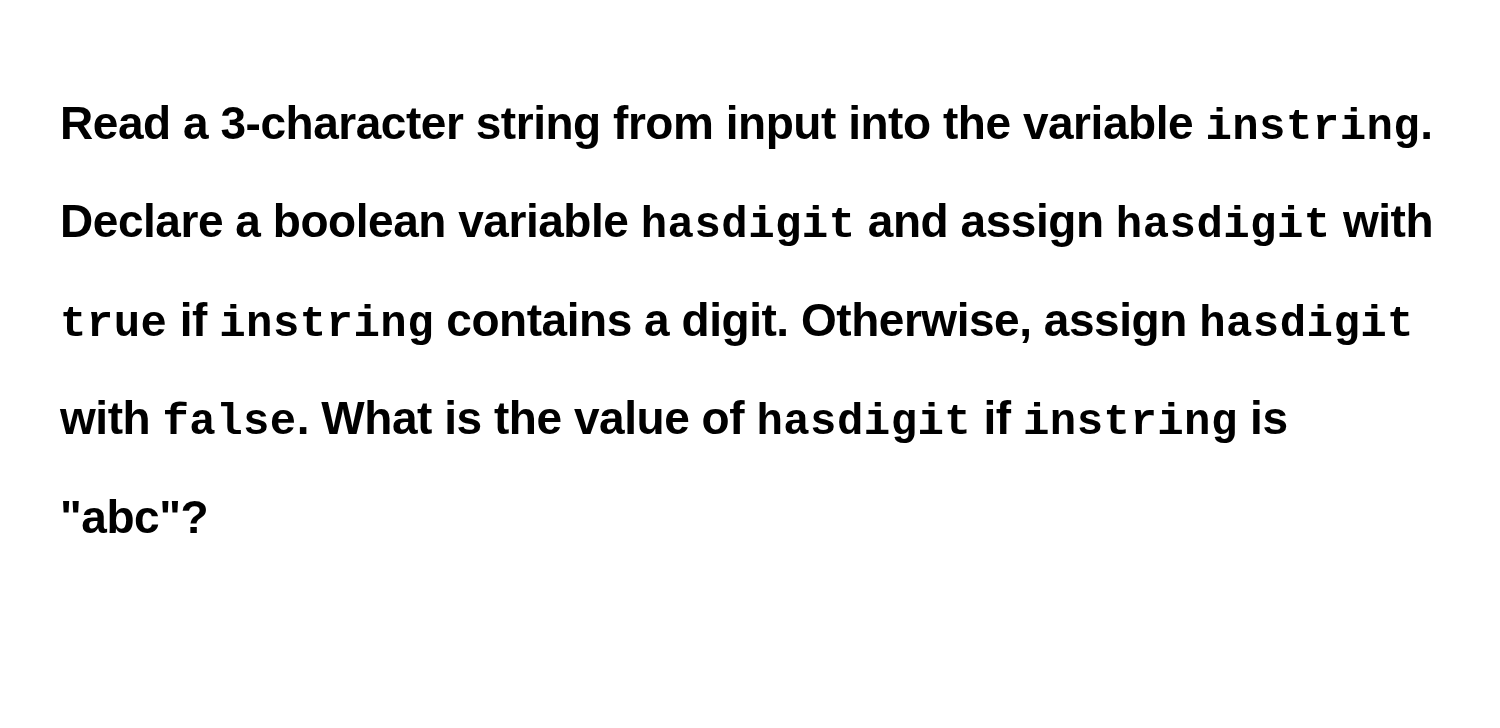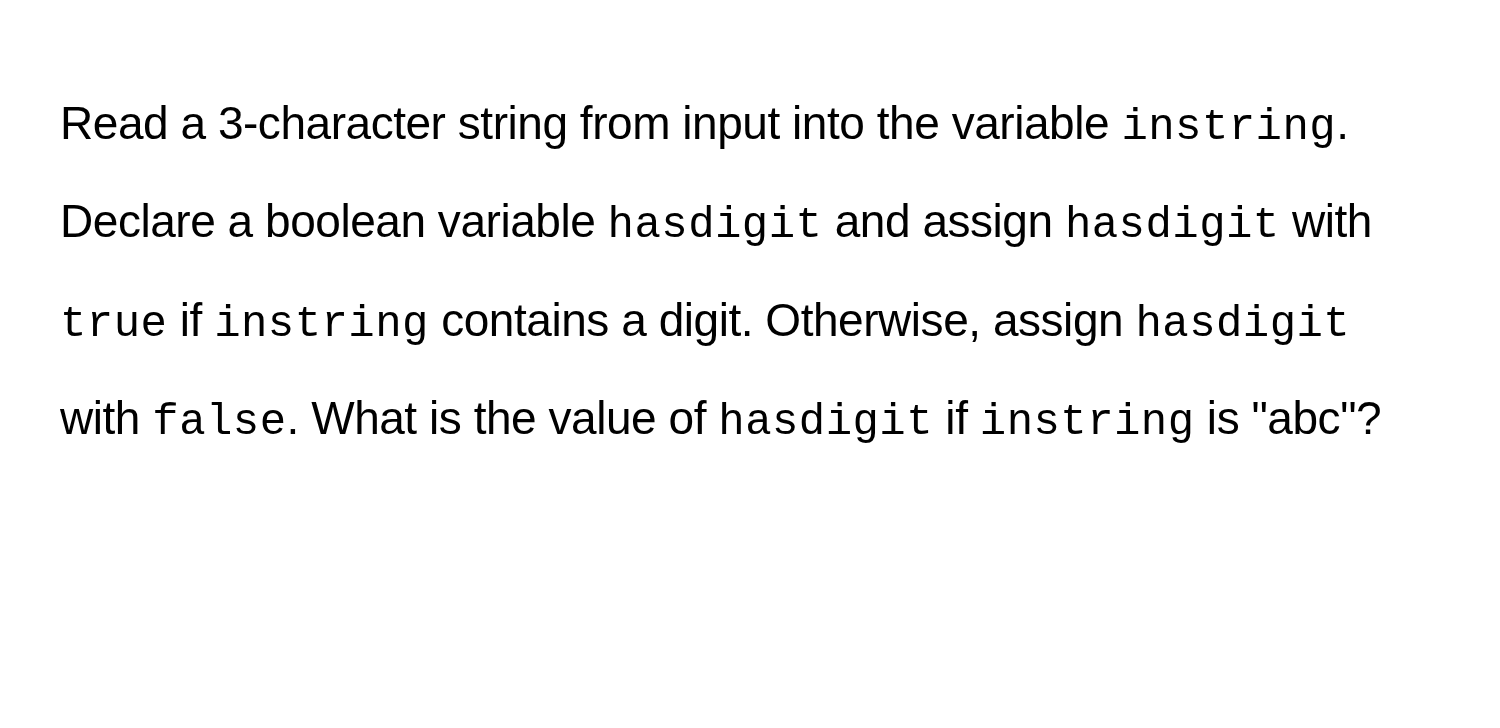--- a/index.html
+++ b/index.html
@@ -1,18 +1,19 @@
 <!DOCTYPE html>
 <html><head>
   <meta charset="utf-8">
   <style>
     * {
       margin: 0;
       padding: 0;
       box-sizing: border-box;
+      font-weight: bold;
     }
     body {
       width: 1500px;
       height: 728px;
       background: #ffffff;
       font-family: -apple-system, BlinkMacSystemFont, "Segoe UI", Helvetica, Arial, sans-serif;
       padding: 75px 60px;
     }
     .question-text {
       font-size: 46px;

